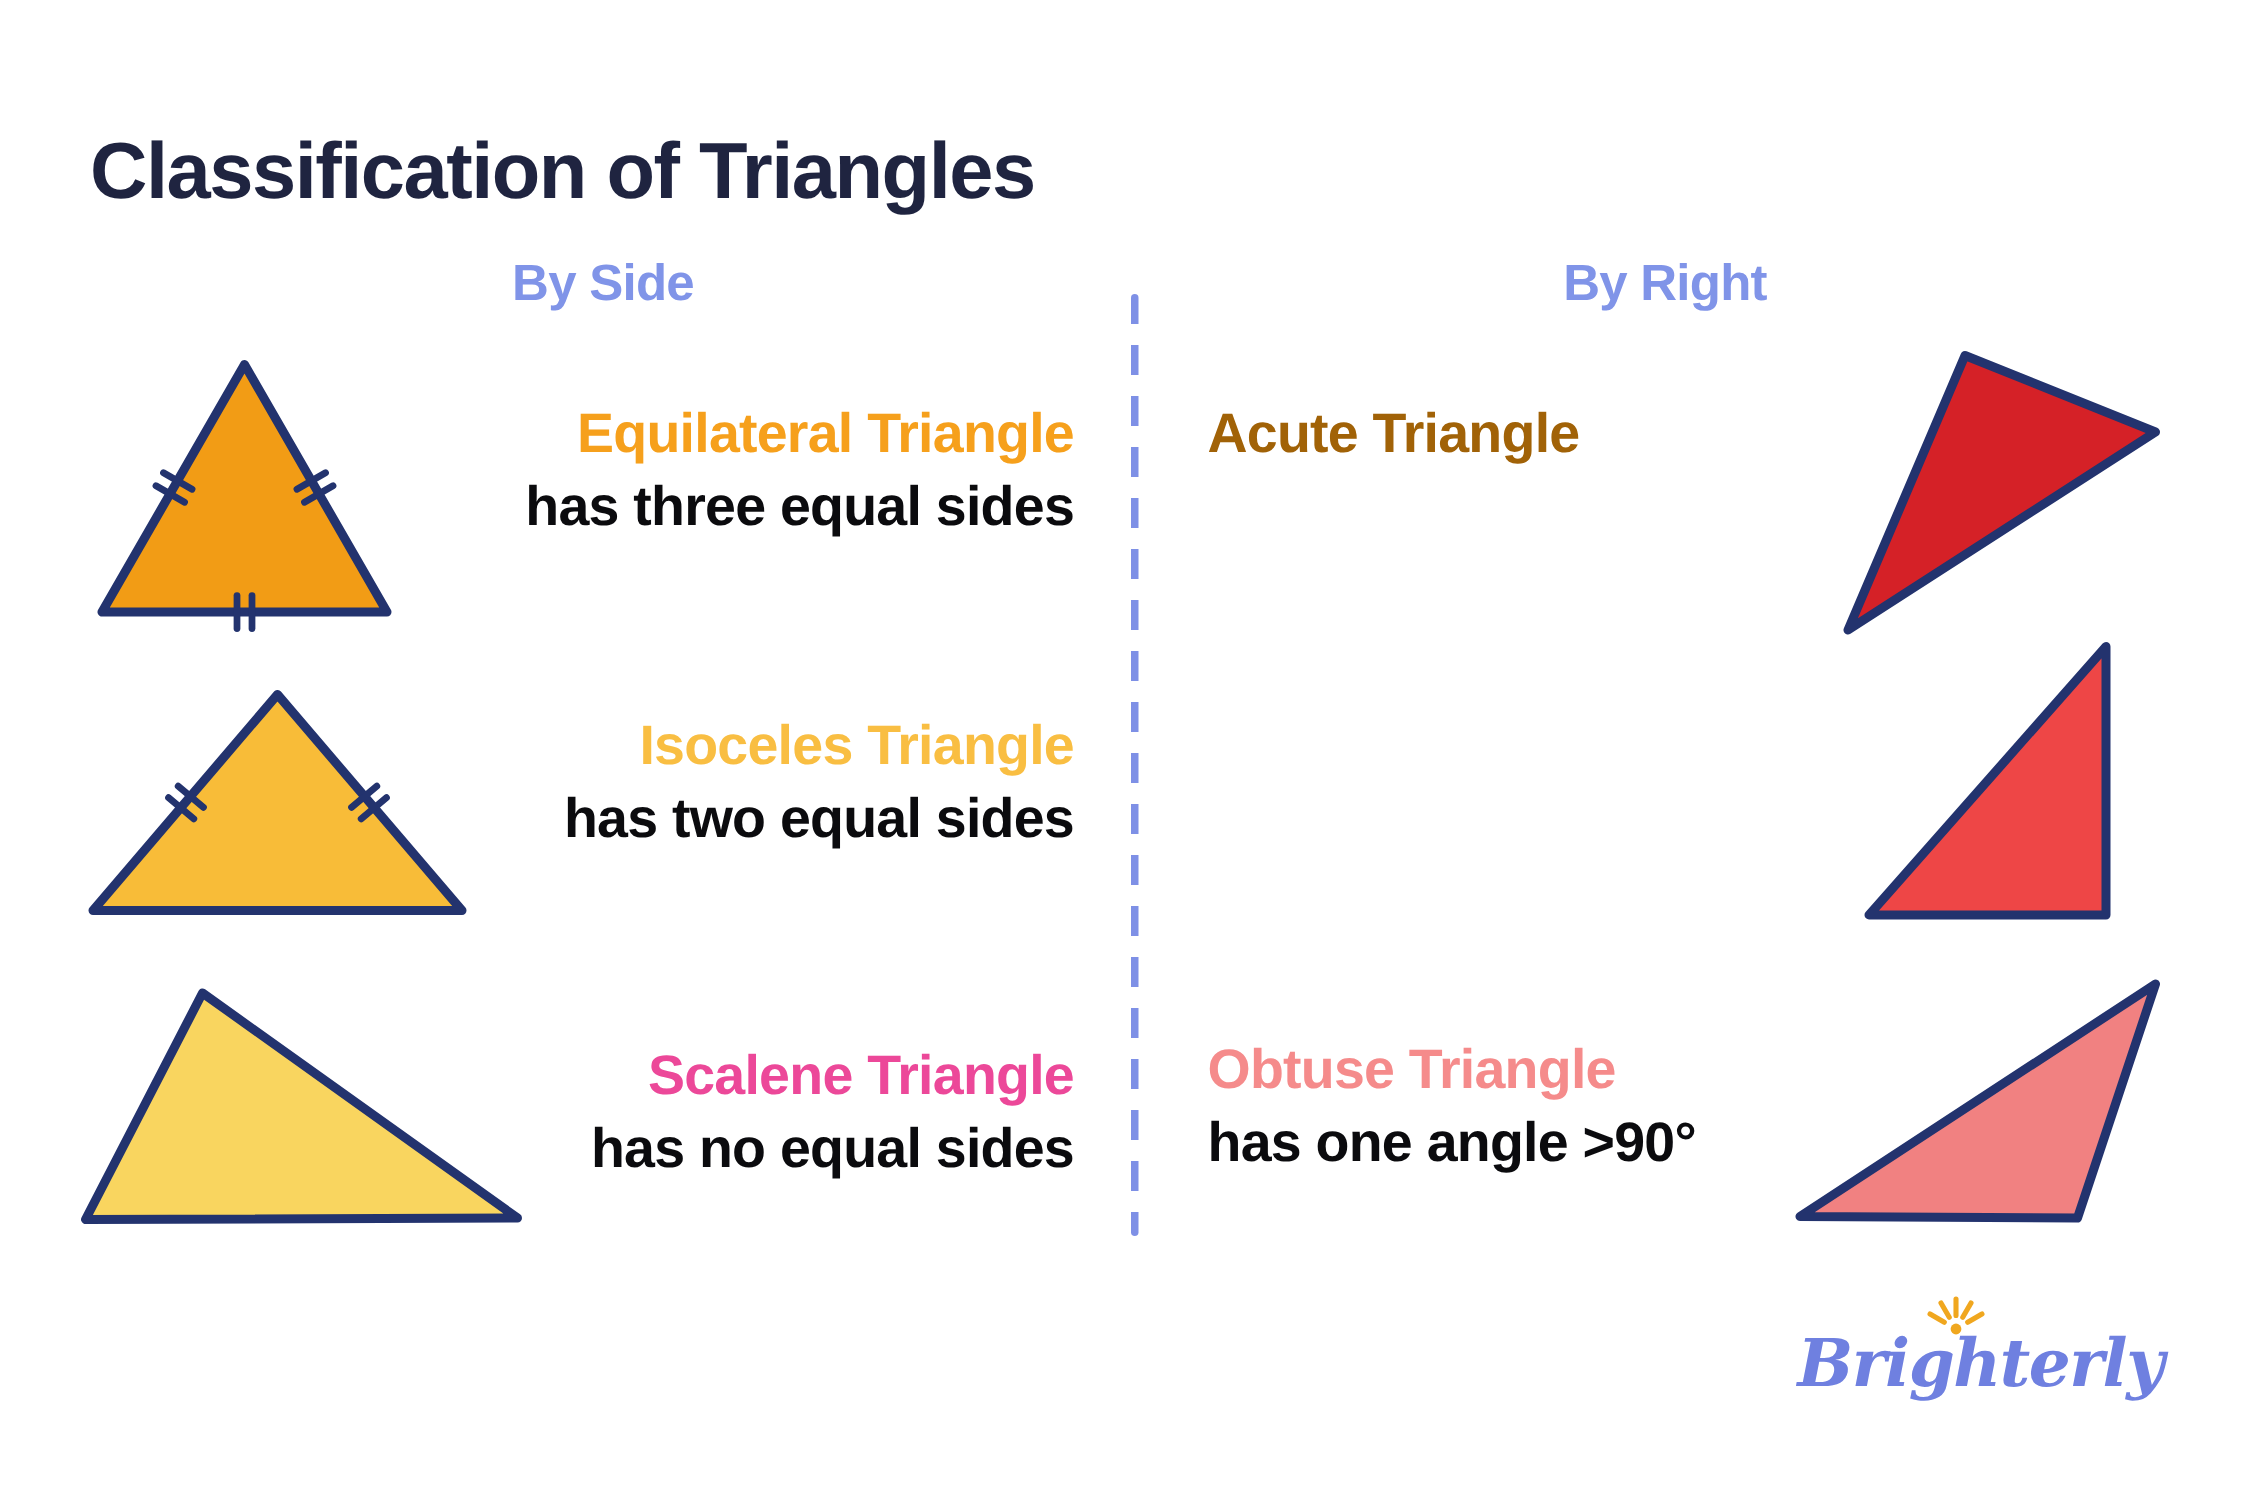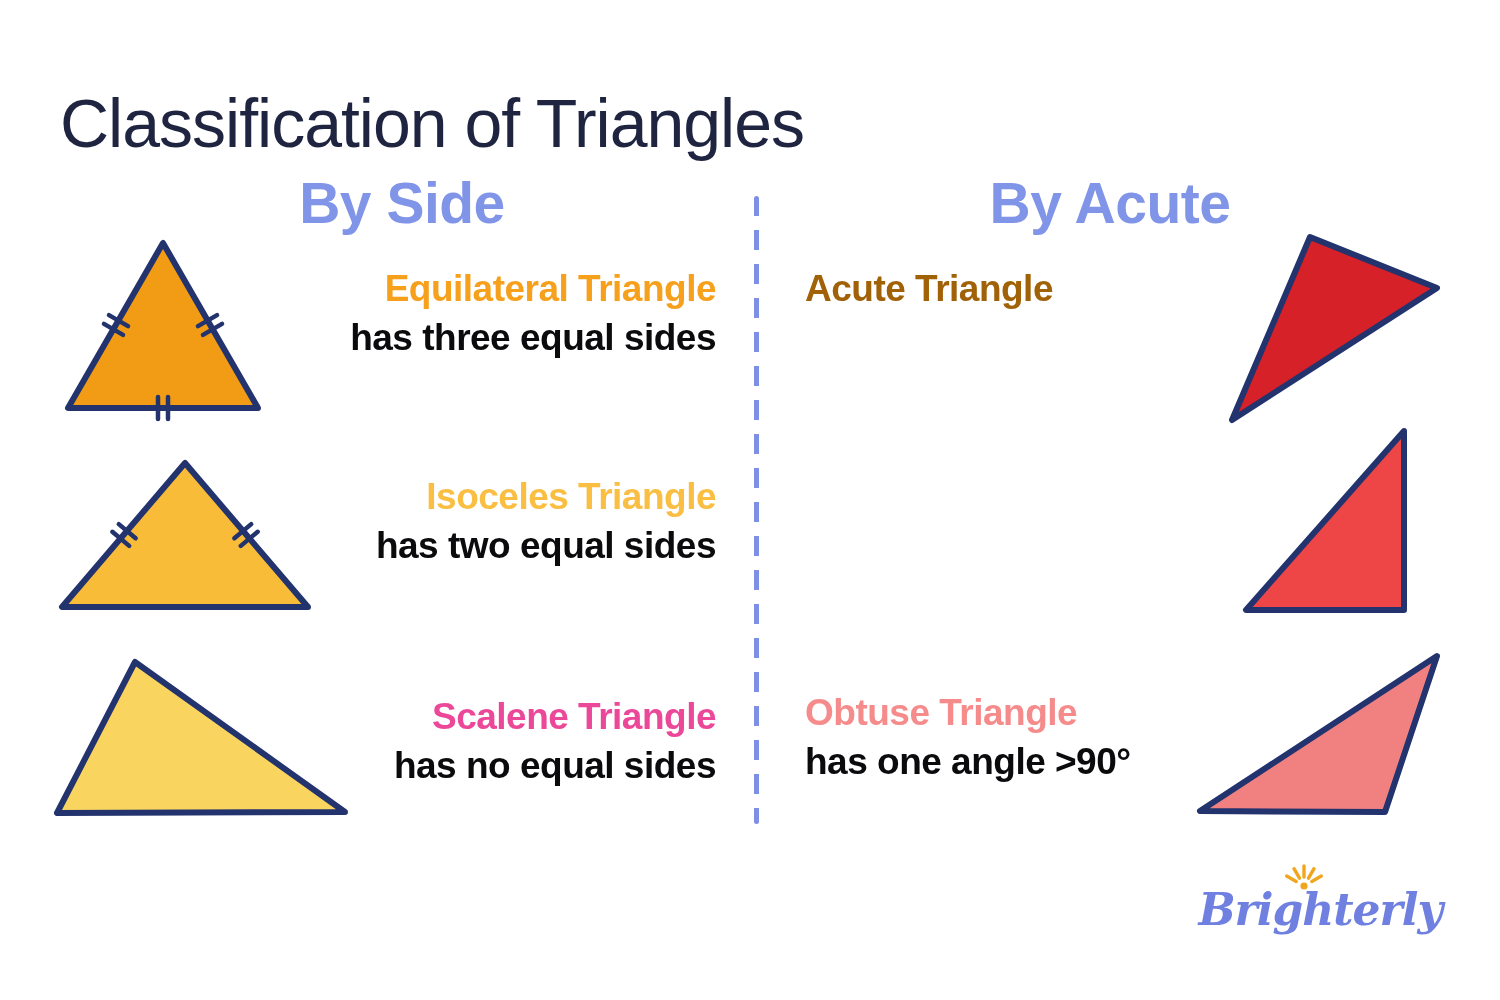--- a/index.html
+++ b/index.html
@@ -3,25 +3,25 @@
 <meta charset="utf-8">
 <style>
   * { margin:0; padding:0; box-sizing:border-box; }
   body { background:#ffffff; }
   .canvas {
     position:relative; width:1500px; height:1000px; background:#ffffff;
     overflow:hidden; font-family:"Liberation Sans", sans-serif;
   }
   .title {
     position:absolute; left:60px; top:84px;
-    font-size:68px; font-weight:400; letter-spacing:-1px; color:#1F2440;
+    font-size:53px; font-weight:700; letter-spacing:-1px; color:#1F2440;
   }
   .col-header {
     position:absolute; top:170px; width:620px; text-align:center;
-    font-size:57px; font-weight:800; letter-spacing:-0.5px; color:#8094E8;
+    font-size:34px; font-weight:800; letter-spacing:-0.5px; color:#8094E8;
   }
   .col-header.left  { left:92px; }
   .col-header.right { left:800px; }
   .divider {
     position:absolute; left:754px; top:196px; width:5px; height:628px;
     border-radius:3px;
     background:repeating-linear-gradient(to bottom,
       #7E90E6 0px, #7E90E6 20px, transparent 20px, transparent 34px);
   }
   .shapes { position:absolute; left:0; top:0; pointer-events:none; }
@@ -43,21 +43,21 @@
   .logo-sun circle { fill:#F0A71F; }
 </style>
 </head>
 <body>
 
 <div class="canvas">
 
   <h1 class="title">Classification of Triangles</h1>
 
   <div class="col-header left">By Side</div>
-  <div class="col-header right">By Acute</div>
+  <div class="col-header right">By Right</div>
 
   <div class="divider"></div>
 
   <svg class="shapes" width="1500" height="1000" viewBox="0 0 1500 1000" aria-hidden="true">
 
     <polygon points="163,243 68,408 258,408" fill="#F29C15"></polygon>
     <g class="tick">
       <g transform="translate(116,325) rotate(-60)">
         <line x1="-5" y1="-11" x2="-5" y2="11"></line>
           <line x1="5" y1="-11" x2="5" y2="11"></line>

